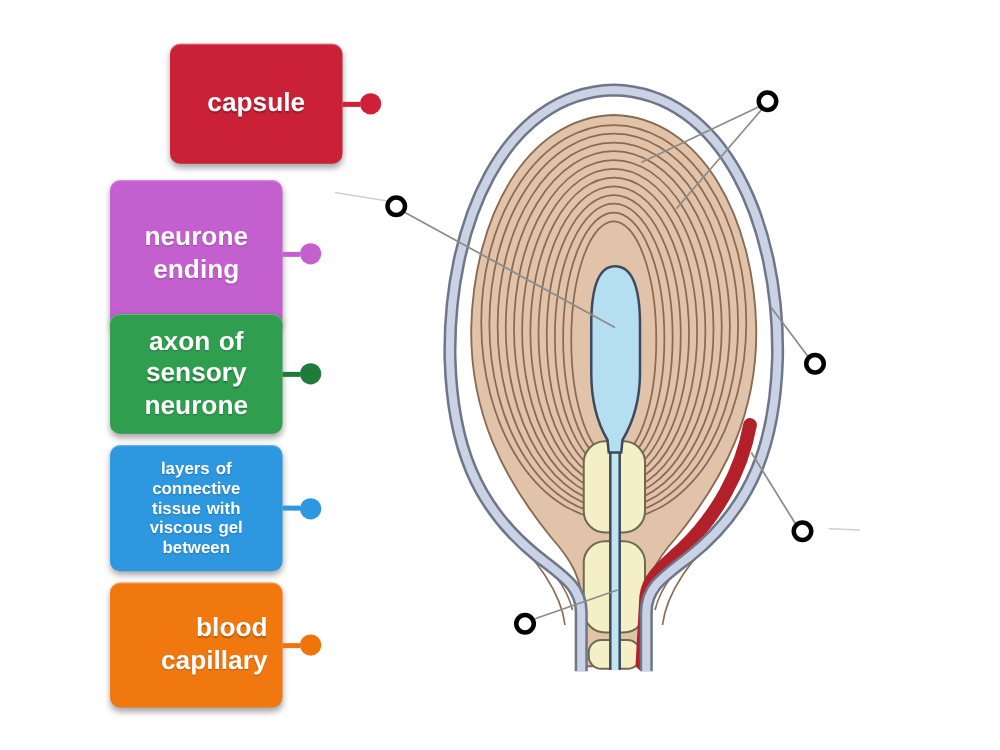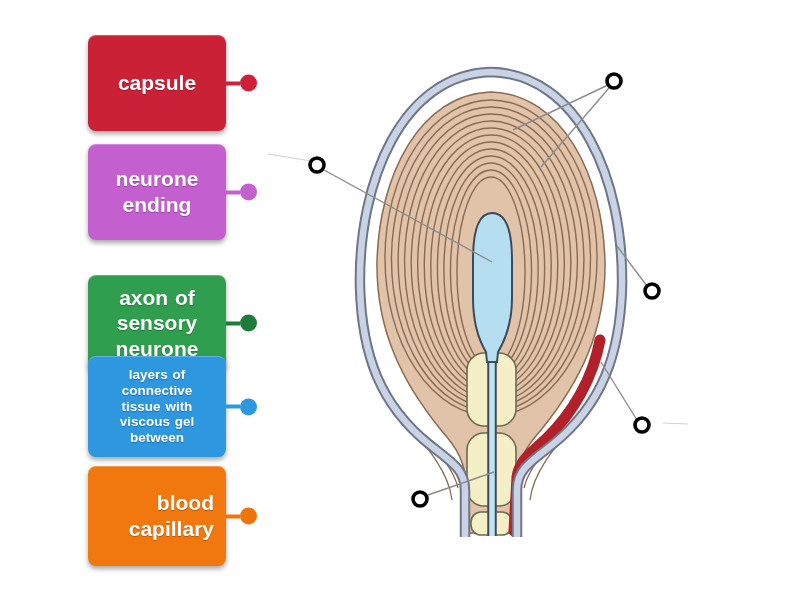--- a/index.html
+++ b/index.html
@@ -111,37 +111,37 @@
     <circle cx="614" cy="81" r="7"></circle>
     <circle cx="317" cy="165" r="7"></circle>
     <circle cx="652" cy="291" r="7"></circle>
     <circle cx="642" cy="425" r="7"></circle>
     <circle cx="420" cy="499" r="7"></circle>
   </g>
 </svg>
 
 <div class="labels-panel">
 
-  <div class="label-box" style="top: 35px; height: 96px; background: rgb(203, 33, 55);">
+  <div class="label-box" style="top: 35px; height: 96px; background: rgb(203, 33, 55); margin-left: 48px;">
     <span class="label-text">capsule</span>
     <span class="pin">
       <span class="pin-rod" style="background: rgb(208, 31, 56);"></span>
       <span class="pin-knob" style="background: rgb(208, 31, 56);"></span>
     </span>
   </div>
 
-  <div class="label-box" style="top: 144px; height: 96px; background: rgb(196, 95, 208);">
+  <div class="label-box" style="top: 144px; height: 118px; background: rgb(196, 95, 208);">
     <span class="label-text">neurone ending</span>
     <span class="pin">
       <span class="pin-rod" style="background: rgb(196, 95, 208);"></span>
       <span class="pin-knob" style="background: rgb(196, 95, 208);"></span>
     </span>
   </div>
 
-  <div class="label-box" style="top: 251px; height: 96px; background: rgb(47, 158, 78); margin-top: 24px;">
+  <div class="label-box" style="top: 251px; height: 96px; background: rgb(47, 158, 78);">
     <span class="label-text">axon of sensory neurone</span>
     <span class="pin">
       <span class="pin-rod" style="background: rgb(30, 123, 57);"></span>
       <span class="pin-knob" style="background: rgb(30, 123, 57);"></span>
     </span>
   </div>
 
   <div class="label-box small" style="top: 356px; height: 101px; background: rgb(45, 151, 224);">
     <span class="label-text">layers of connective tissue with viscous gel between</span>
     <span class="pin">

